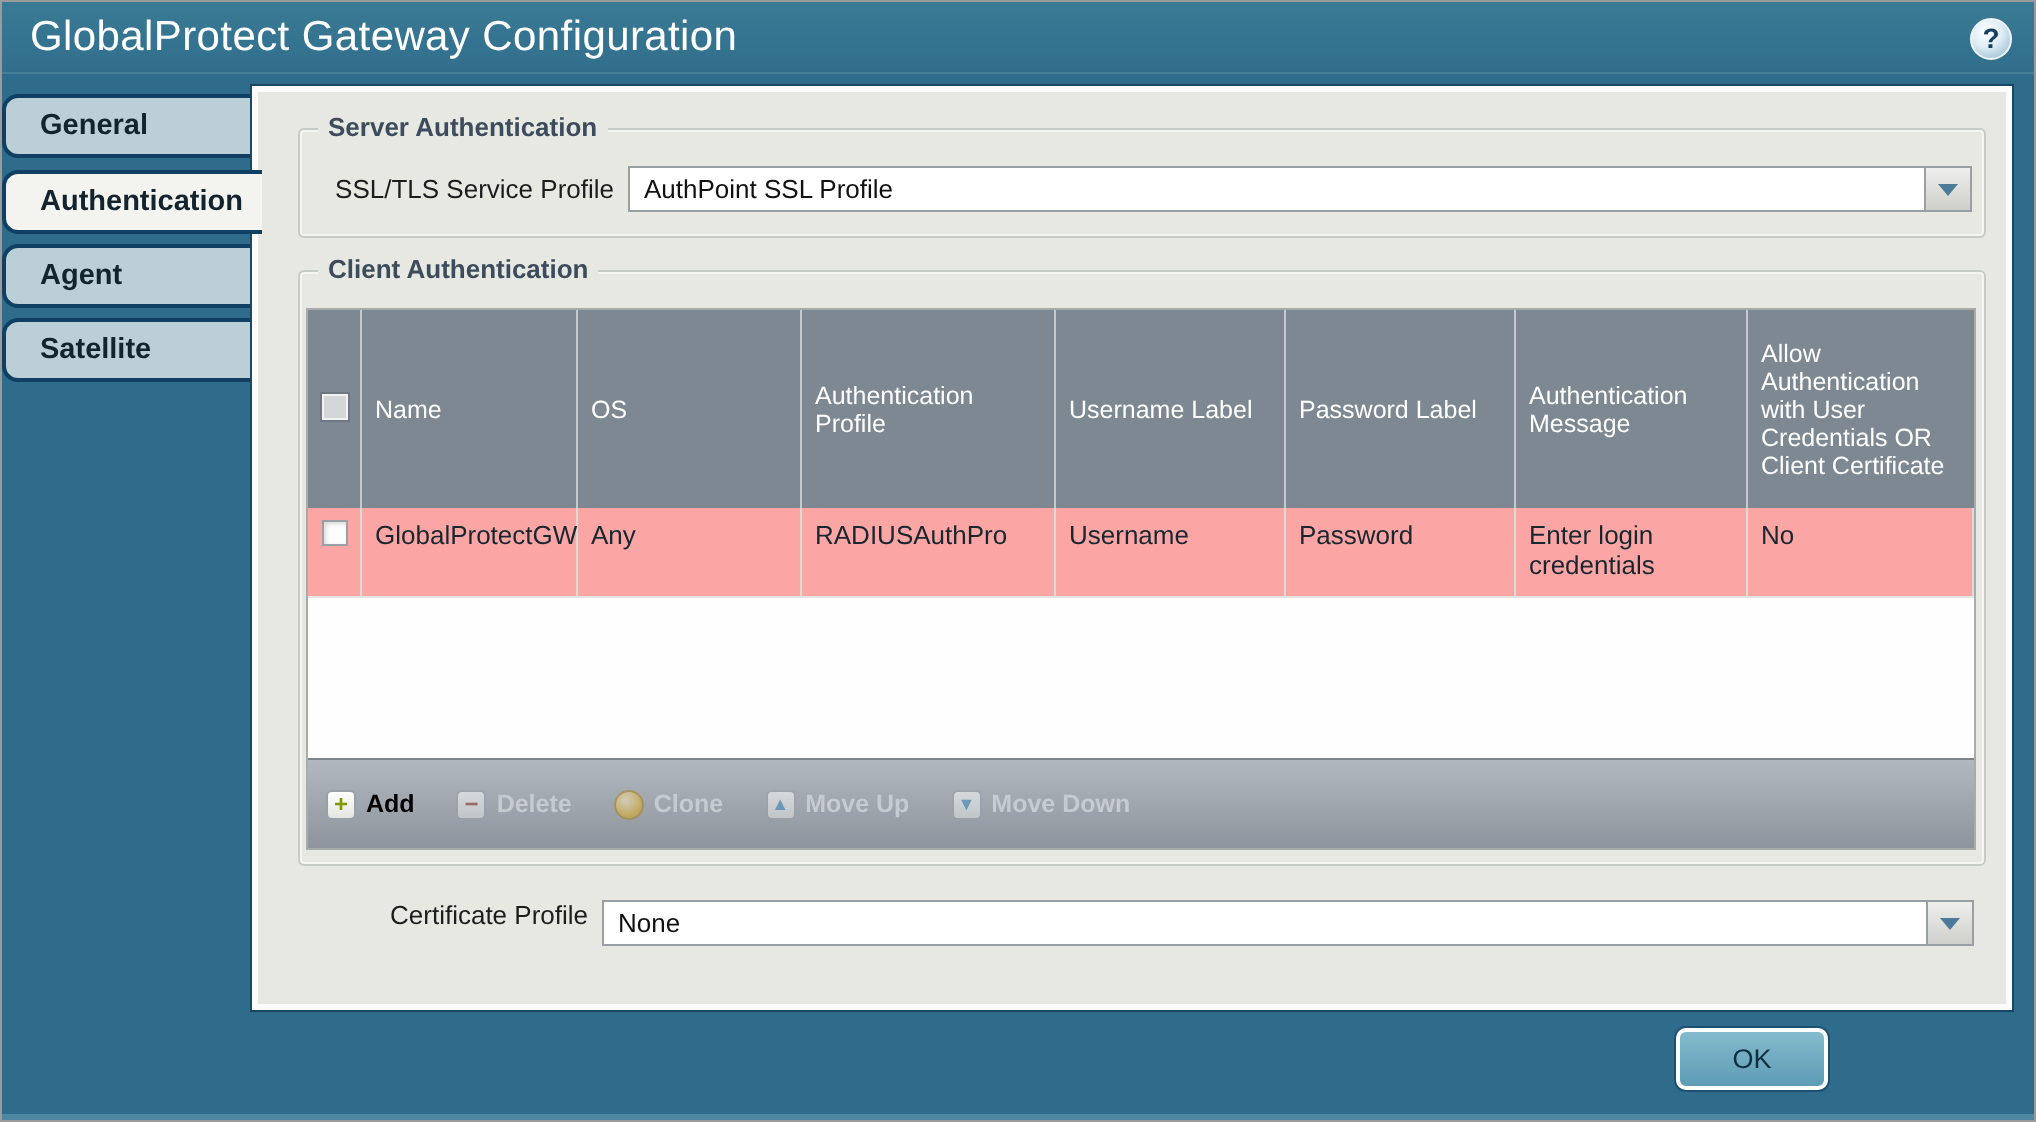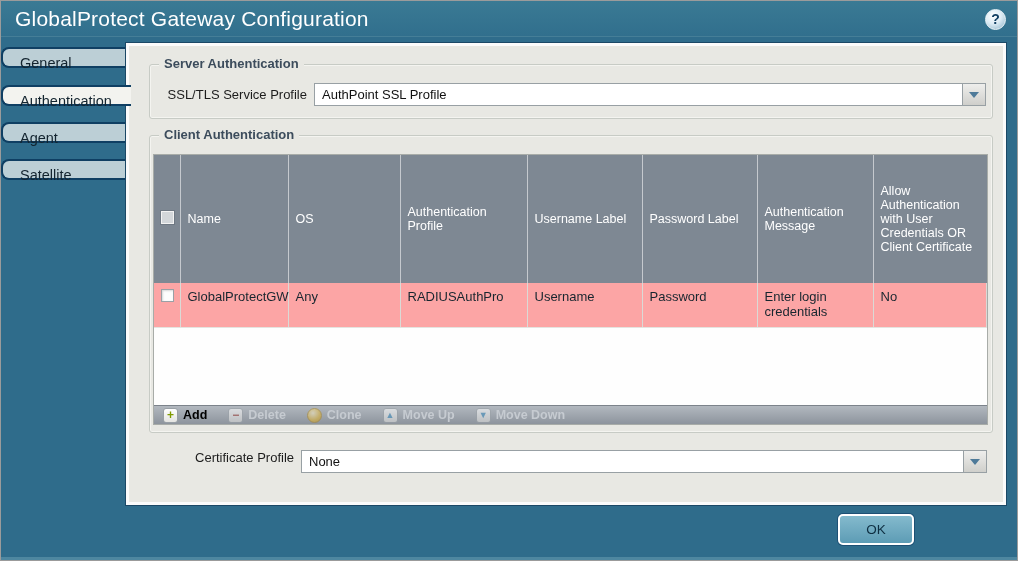--- a/index.html
+++ b/index.html
@@ -28,25 +28,26 @@
   .help-icon {
     position:absolute; top:8px; right:11px; width:21px; height:21px;
     border-radius:50%;
     background:radial-gradient(circle at 38% 30%, #ffffff 0%, #ddecf5 45%, #8db3c8 100%);
     border:1px solid #eef6fa;
     color:#123f63; font-weight:bold; font-size:14px; line-height:19px; text-align:center;
     cursor:pointer;
   }
   
   .tab {
-    position:absolute; left:0; width:126px; height:21px;
+    position:absolute; left:0; width:126px; height:32px;
     background:#bccfd6; border:2px solid #0f3f63; border-right:none;
     border-radius:8px 0 0 8px;
     font-size:14.5px; color:#13242f; line-height:29px; padding-left:17px;
     cursor:pointer;
+    font-weight:bold;
   }
   .tab.selected {
     background:#f3f3ef; width:130px; z-index:5;
   }
   
   .panel {
     position:absolute; left:125px; top:42px; width:880px; height:462px;
     background:#e8e8e3; border:3px solid #fbfbfb;
     box-shadow:0 0 0 1px #1b4866; z-index:2;
   }
@@ -84,40 +85,40 @@
   .row-cert { position:absolute; left:8px; right:16px; top:404px; display:flex; align-items:flex-start; }
   
   .grid-wrap {
     position:absolute; left:3px; right:4px; top:18px; height:271px;
     display:flex; flex-direction:column; background:#fff;
     border:1px solid #a8aca8;
   }
   table.grid { border-collapse:collapse; table-layout:fixed; width:100%; flex:none; }
   table.grid thead th {
     background:#7e8893; color:#fff; font-weight:normal; font-size:12.5px;
-    text-align:left; vertical-align:middle; height:128px; padding:5px 7px;
+    text-align:left; vertical-align:middle; height:99px; padding:5px 7px;
     border-right:1px solid rgba(255,255,255,.55); cursor:pointer;
   }
   table.grid thead th:last-child { border-right:none; }
   table.grid tbody td {
     background:#fca5a5; font-size:13px; color:#17262f; vertical-align:top;
     height:44px; padding:6px 7px 4px 7px;
     border-right:1px solid #dadad6; border-bottom:1px solid #e4e4e0;margin-top:40px;
   }
   table.grid tbody td:last-child { border-right:1px solid #dadad6; }
   .chk-cell { text-align:center; vertical-align:middle; }
   .checkbox {
     display:inline-block; width:13px; height:13px; cursor:pointer;
   }
   .checkbox.hdr { background:#d3d7da; border:1px solid #f3f3f3; box-shadow:0 0 0 1px #6e7883; }
   .checkbox.row { background:#fdfdfd; border:1px solid #9aa0a6; box-shadow:inset 1px 1px 2px rgba(0,0,0,.15); }
   .grid-filler { flex:1; background:#fefefe; }
   
   .grid-toolbar {
-    flex:none; height:19px; background:linear-gradient(#b2b8bf,#8d949d);
+    flex:none; height:45px; background:linear-gradient(#b2b8bf,#8d949d);
     border-top:1px solid #7c838b; display:flex; align-items:center; padding-left:9px;
   }
   .tb-btn { display:inline-flex; align-items:center; gap:5px; margin-right:21px; cursor:pointer; }
   .tb-btn .lbl { font-size:12.5px;font-weight:bold; }
   .tb-btn.enabled .lbl { color:#000; font-weight:bold; }
   .tb-btn.disabled .lbl { color:#c6cbd1; }
   .ico {
     width:15px; height:15px; border-radius:3px; flex:none;
     background:linear-gradient(#ffffff,#e4e4e1); border:1px solid #99a0a6;
     display:flex; align-items:center; justify-content:center;

